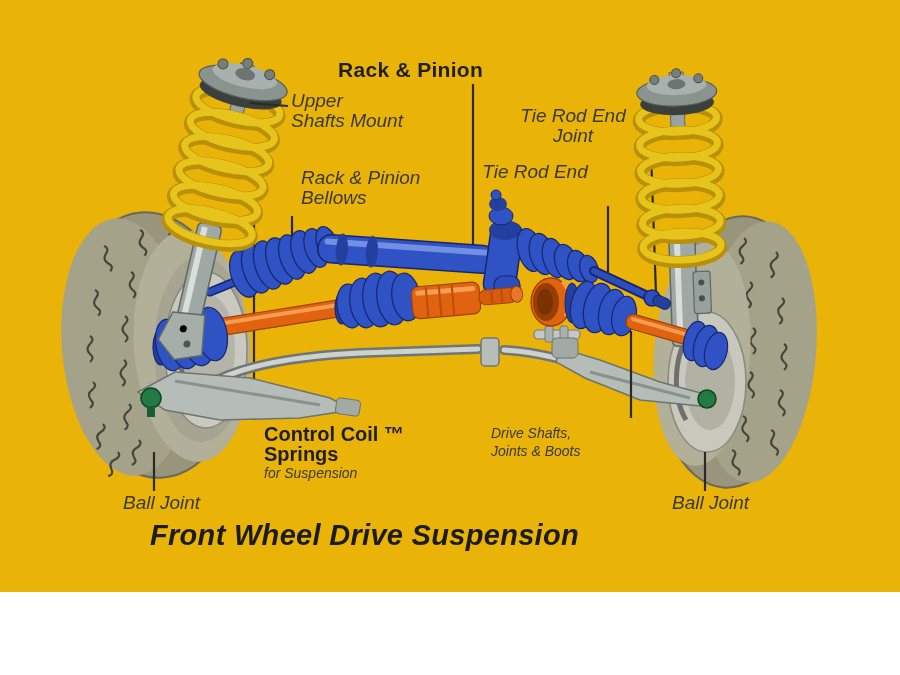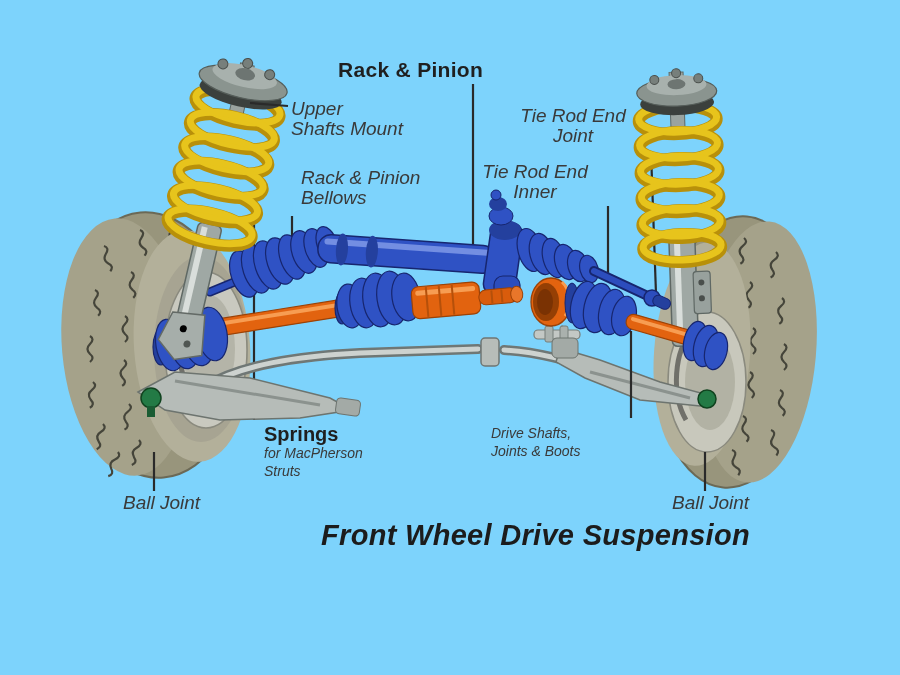--- a/index.html
+++ b/index.html
@@ -1,28 +1,28 @@
 <!DOCTYPE html>
 <html><head>
 <meta charset="utf-8">
 <style>
   html,body{margin:0;padding:0;background:#ffffff;}
-  #stage{position:relative;width:900px;height:675px;background:#7dd3fc;overflow:hidden;
+  #stage{position:relative;width:900px;height:592px;background:#eab308;overflow:hidden;
          font-family:"Liberation Sans", sans-serif;}
   #art{position:absolute;left:0;top:0;}
   .lbl{position:absolute;color:#2d2d2d;white-space:nowrap;}
   .lbl .ln{white-space:nowrap;}
   .bold{font-weight:bold;font-style:normal;color:#1f1f1f;}
   .it{font-style:italic;color:#3a3a3a;}
   .sz-big{font-size:21px;line-height:23px;letter-spacing:.3px;}
   .sz-med{font-size:19px;line-height:20px;}
   .sz-sub{font-size:20px;line-height:20px;font-weight:bold;color:#1f1f1f;}
   .sz-it{font-size:14px;line-height:18px;font-style:italic;font-weight:normal;color:#3a3a3a;}
   .alignR{text-align:center;}
-  #title{position:absolute;left:150px;top:519px;width:600px;text-align:right;
+  #title{position:absolute;left:150px;top:519px;width:600px;text-align:left;
          font-size:29px;font-weight:bold;font-style:italic;color:#1c1c1c;letter-spacing:.3px;}
 </style>
 </head>
 <body>
 
 <div id="stage">
 
 <svg id="art" width="900" height="675" viewBox="0 0 900 675">
   <defs>
     <path id="sq" d="M0,0 q5,3 0,8 q-5,5 0,10 q5,4 0,8" stroke="#45453a" stroke-width="2.2" fill="none"></path>
@@ -285,44 +285,43 @@
   <g stroke="#2a2a2a" stroke-width="2.2">
     <line x1="250" y1="103" x2="288" y2="106"></line>
     <line x1="631" y1="331" x2="631" y2="418"></line>
     <line x1="154" y1="452" x2="154" y2="491"></line>
     <line x1="705" y1="452" x2="705" y2="491"></line>
   </g>
 </svg>
 
 <div class="lbl bold sz-big" style="left:338px;top:58px">Rack &amp; Pinion</div>
 
-<div class="lbl it sz-med" style="left:291px;top:99px">
+<div class="lbl it sz-med" style="left:291px;top:91px">
   <div class="ln">Upper</div>
   <div class="ln">Shafts Mount</div>
 </div>
 
 <div class="lbl it sz-med alignR" style="left:498px;top:106px;width:150px">
   <div class="ln">Tie Rod End</div>
   <div class="ln">Joint</div>
 </div>
 
 <div class="lbl it sz-med" style="left:301px;top:168px">
   <div class="ln">Rack &amp; Pinion</div>
   <div class="ln">Bellows</div>
 </div>
 
 <div class="lbl it sz-med alignR" style="left:460px;top:162px;width:150px">
   <div class="ln">Tie Rod End</div>
-  <div class="ln">Inner</div>
 </div>
 
 <div class="lbl" style="left:264px;top:424px">
+  <div class="ln sz-sub">Control Coil ™</div>
   <div class="ln sz-sub">Springs</div>
-  <div class="ln sz-it">for MacPherson</div>
-  <div class="ln sz-it">Struts</div>
+  <div class="ln sz-it">for Suspension</div>
 </div>
 
 <div class="lbl" style="left:491px;top:424px">
   <div class="ln sz-it">Drive Shafts,</div>
   <div class="ln sz-it">Joints &amp; Boots</div>
 </div>
 
 <div class="lbl it sz-med" style="left:123px;top:493px">Ball Joint</div>
 
 <div class="lbl it sz-med" style="left:672px;top:493px">Ball Joint</div>

